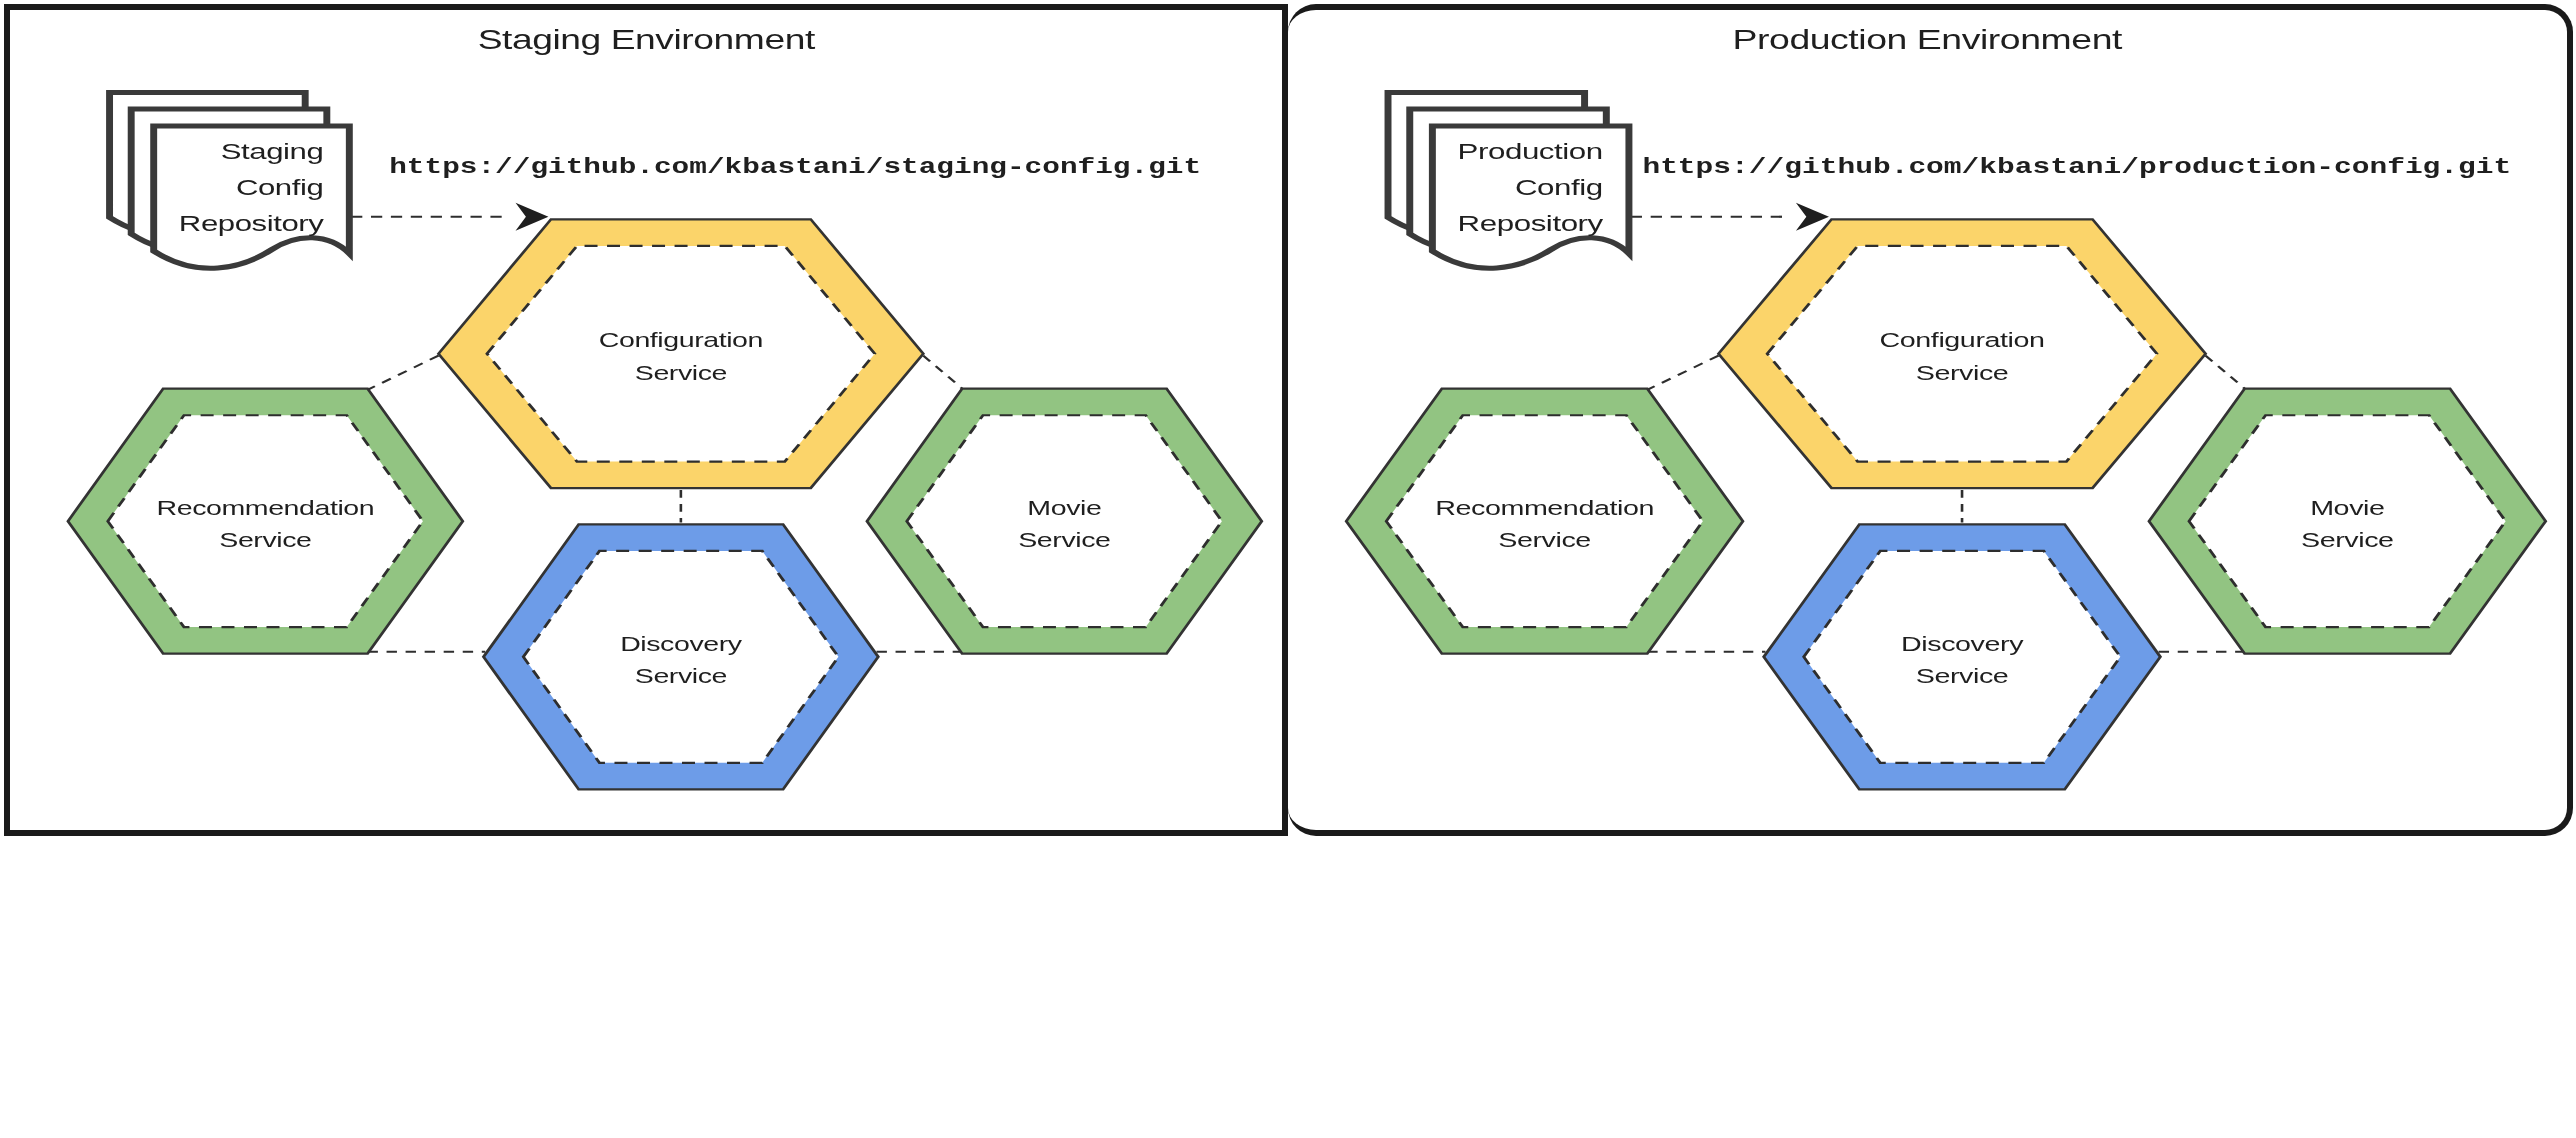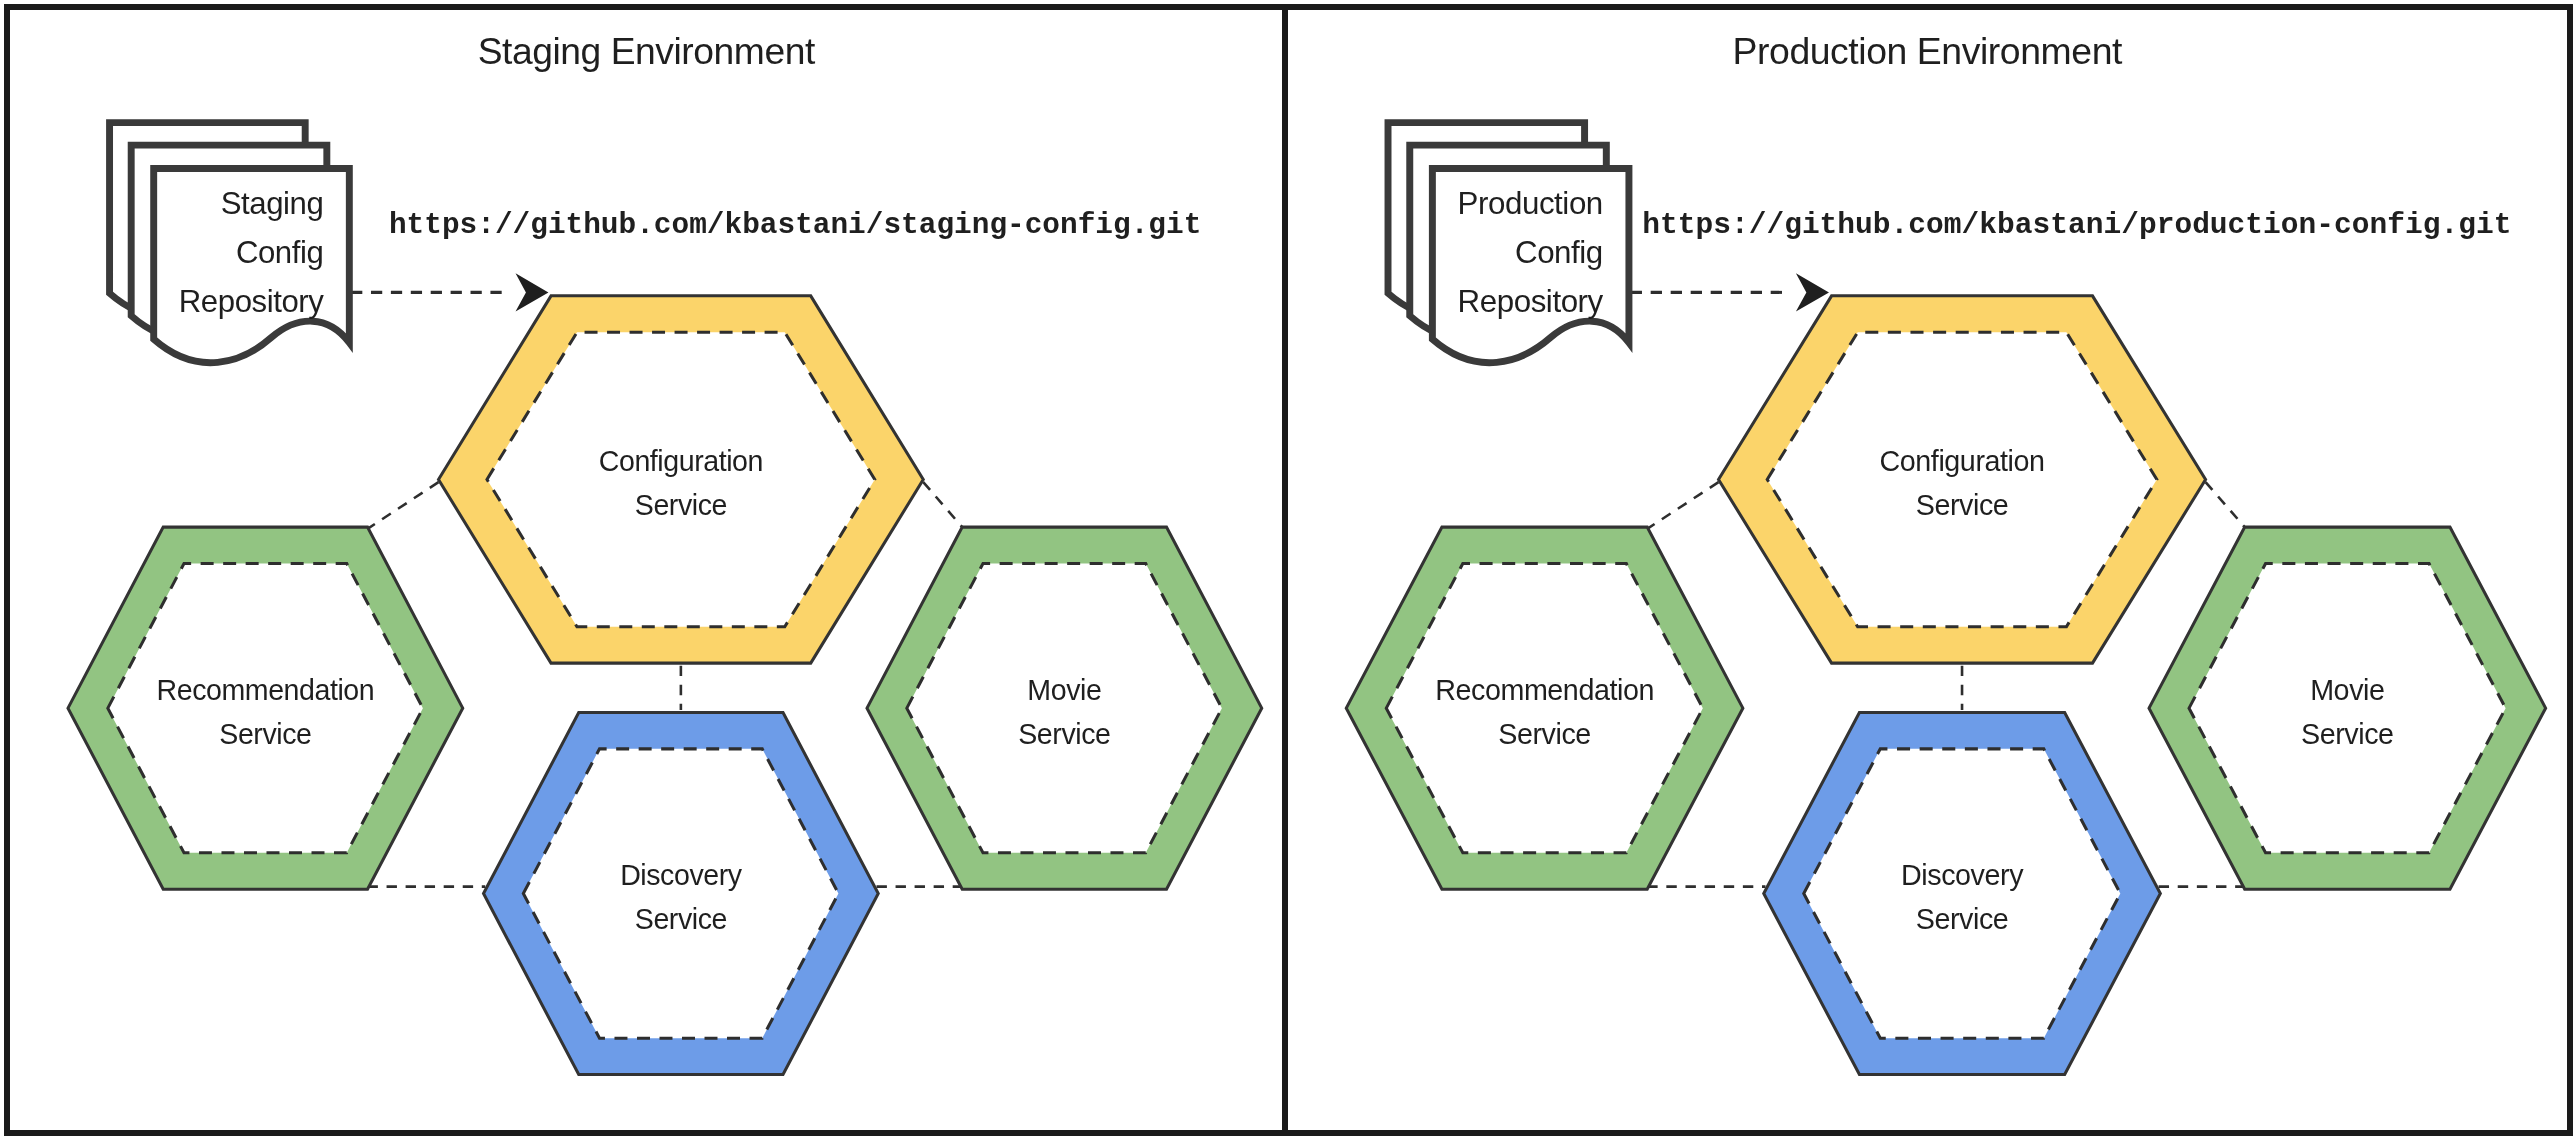--- a/index.html
+++ b/index.html
@@ -1,27 +1,27 @@
 <!DOCTYPE html>
 <html style="font-size:14px"><head>
 <meta charset="utf-8">
 <style>
   html,body{margin:0;padding:0;background:#ffffff;}
   .canvas{
-    width:2569px;height:1132px;margin:3.5px;
+    width:2569px;height:832px;margin:3.5px;
     display:flex;background:#ffffff;
     font-family:"Liberation Sans", sans-serif;
   }
   .panel{
     flex:1 1 50%;
     border:6px solid #1a1a1a;
     box-sizing:border-box;
     background:#ffffff;
   }
-  .panel + .panel{border-left:none;}
+  .panel + .panel{border-left:none;border-radius:28px;}
   .panel svg{display:block;width:100%;height:100%;}
   text{fill:#1f1f1f;}
   .title-text{
     font-family:"Liberation Sans", sans-serif;
     font-size:43px;letter-spacing:-0.5px;font-weight:400;
   }
   .label-text{
     font-family:"Liberation Sans", sans-serif;
     font-size:33px;letter-spacing:-0.5px;font-weight:400;
   }

